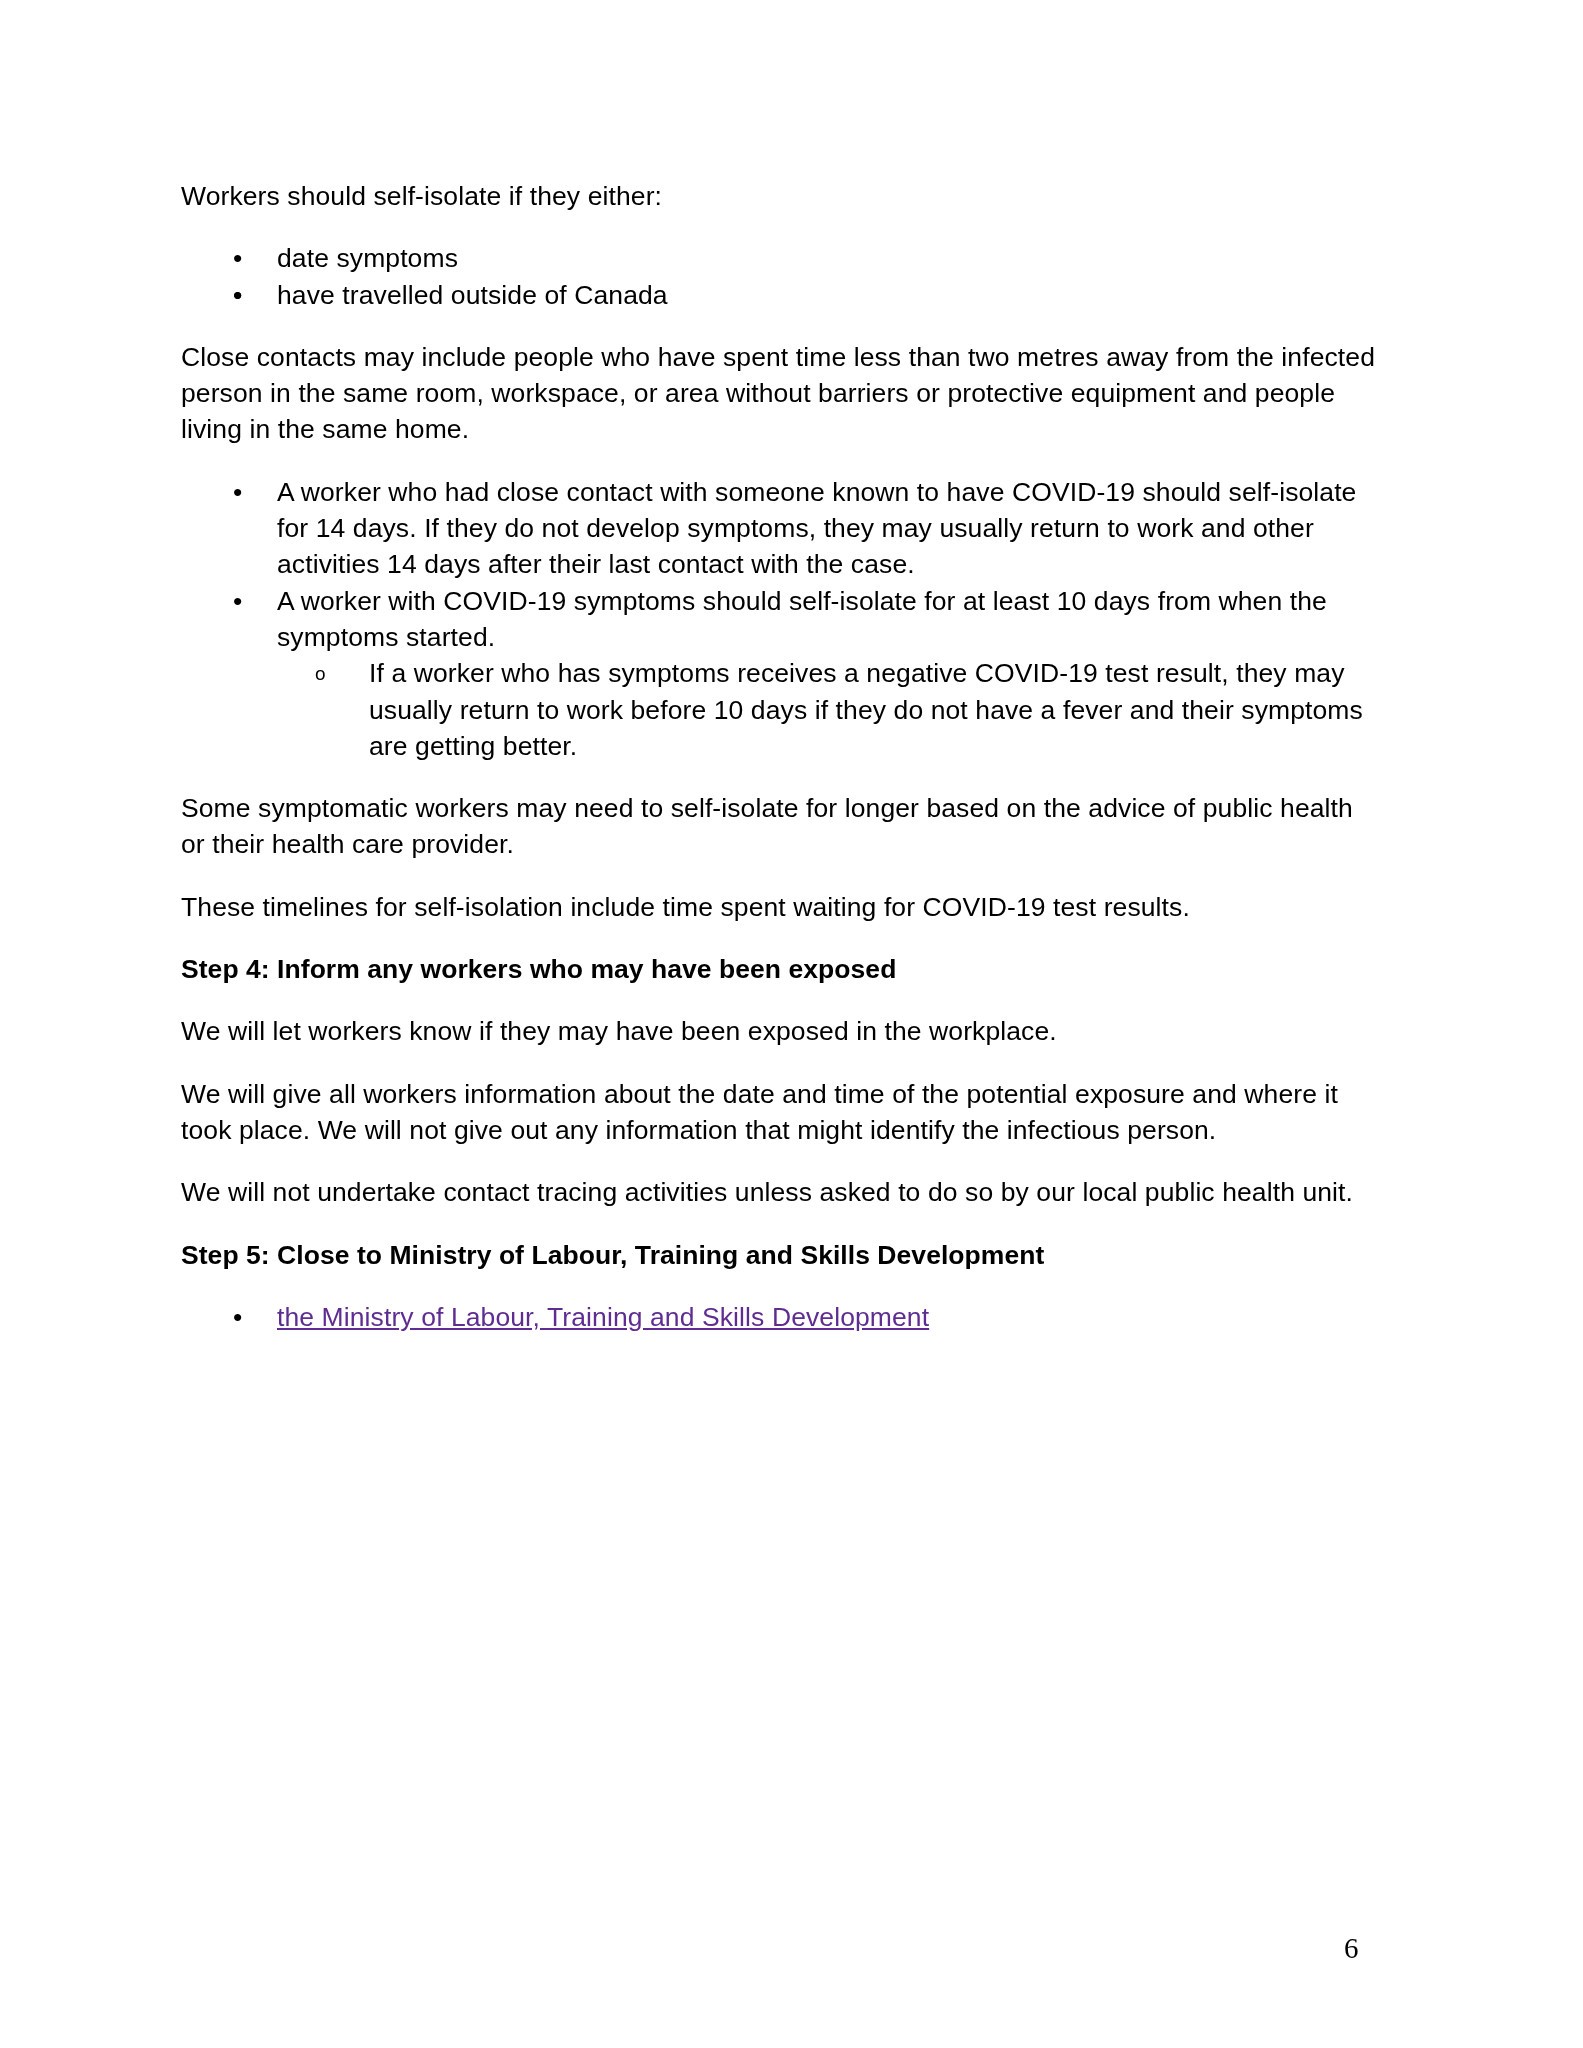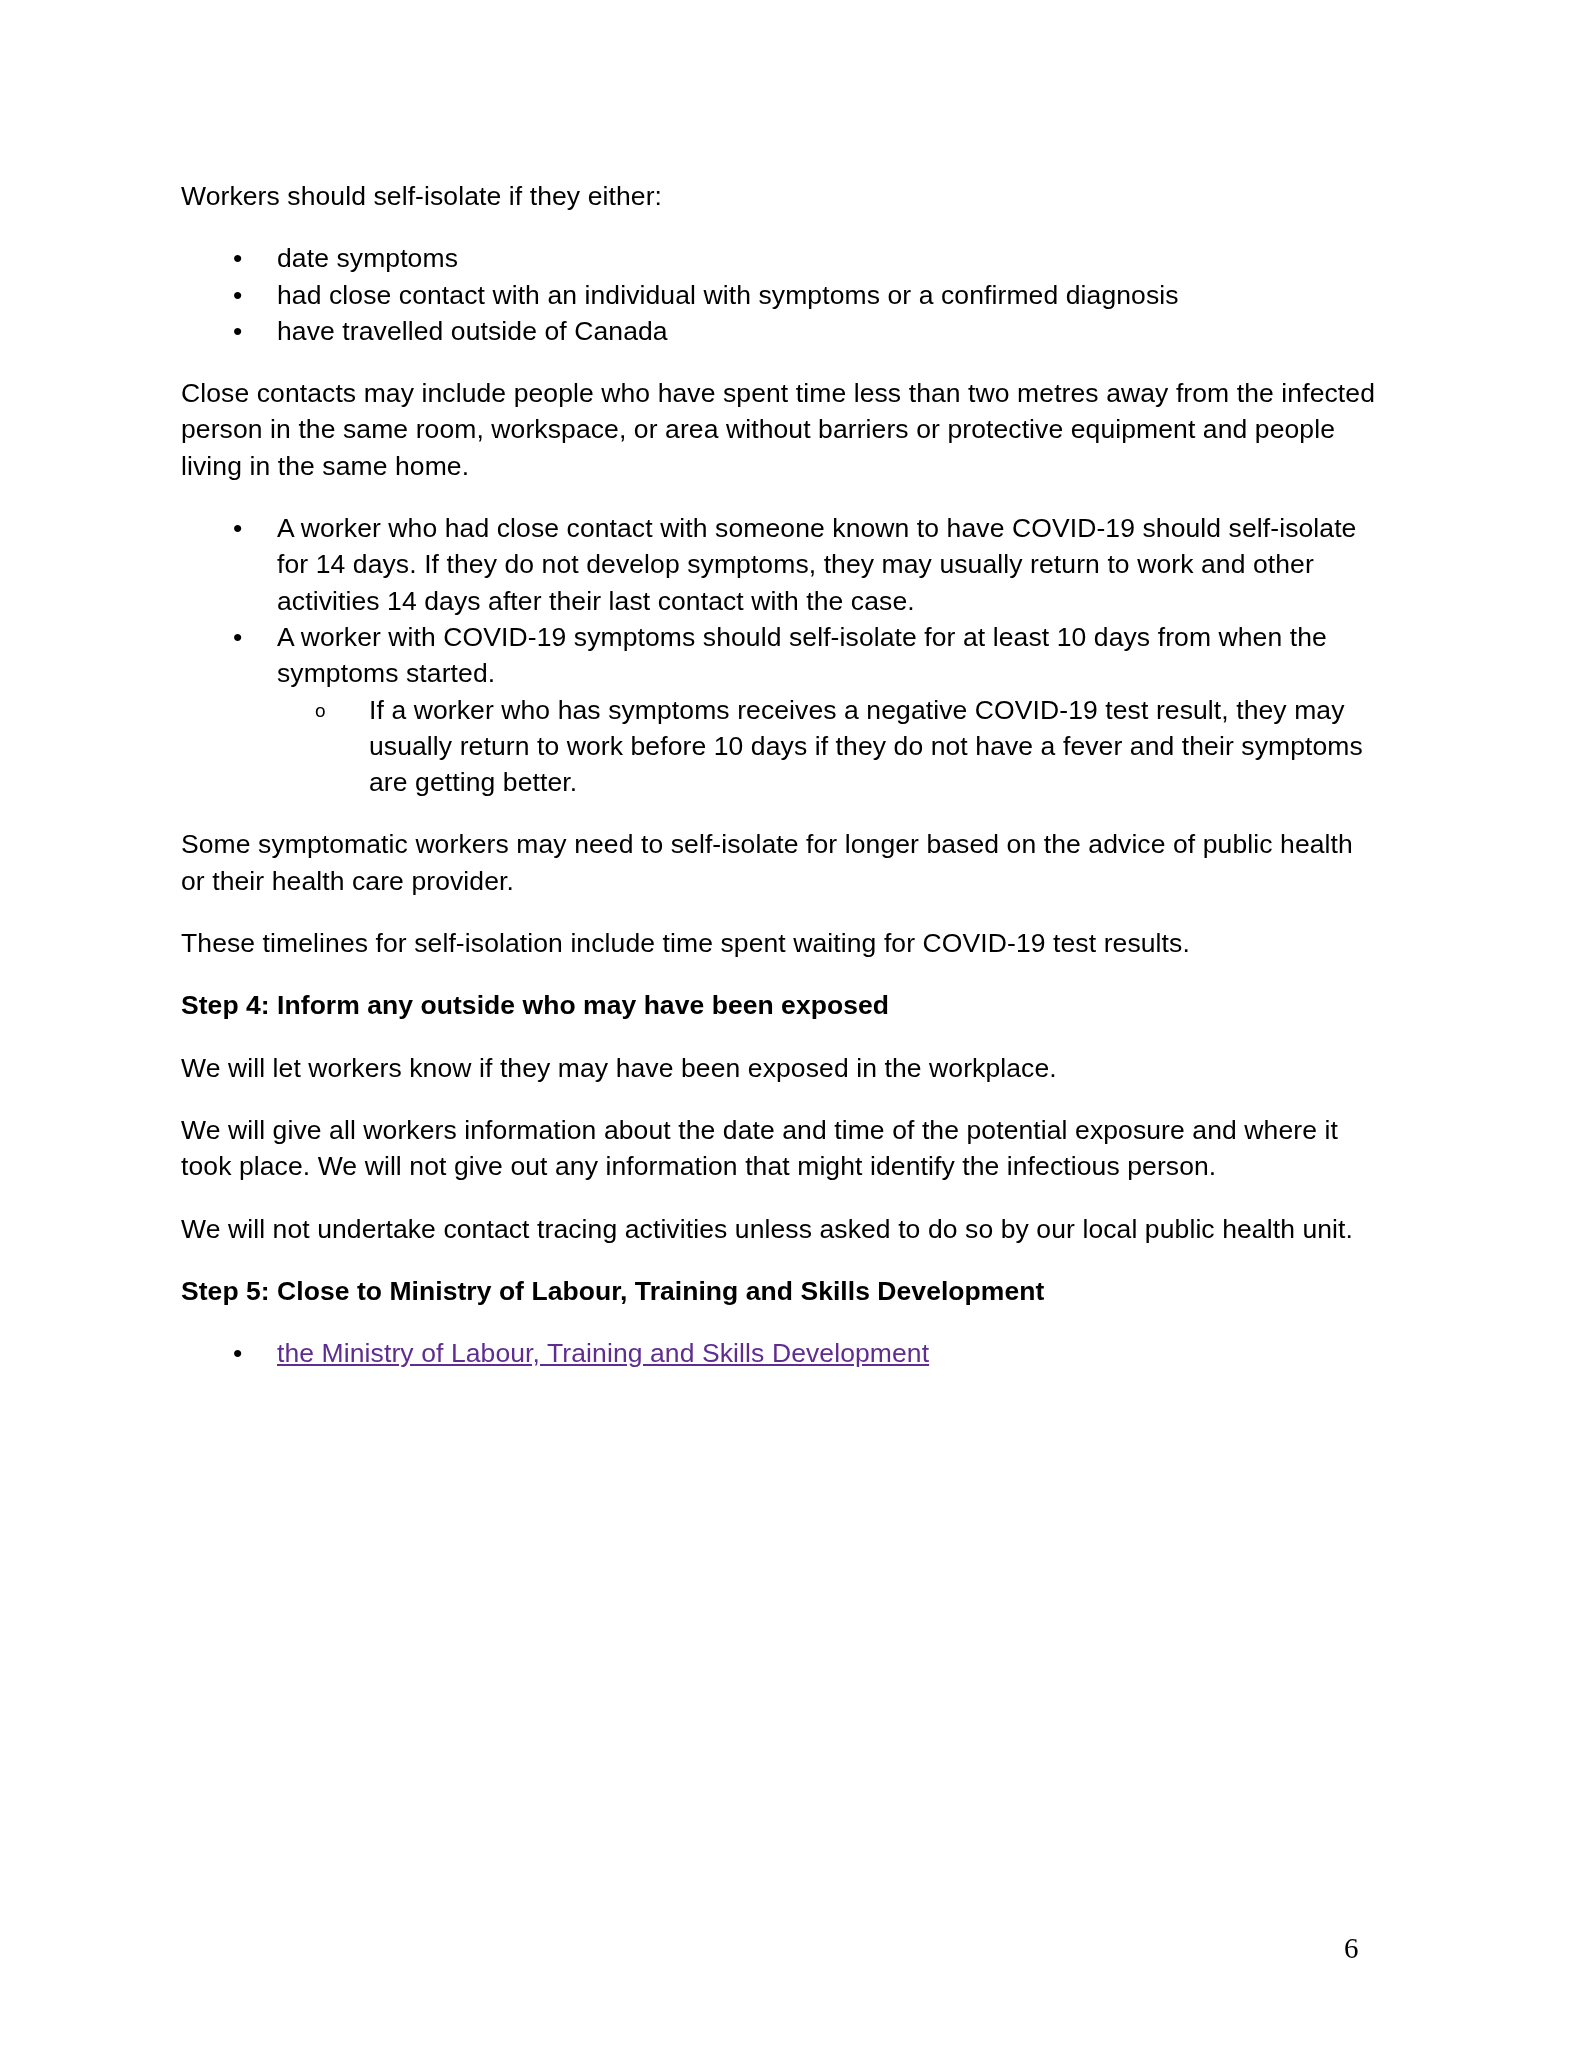--- a/index.html
+++ b/index.html
@@ -121,21 +121,20 @@
 
     <p class="para">Workers should self-isolate if they either:</p>
 
     <ul class="bullets">
       <li>
         <span class="bullet-mark">•</span>
         <span>date symptoms</span>
       </li>
       <li>
         <span class="bullet-mark">•</span>
-        <span>had close contact with an individual with symptoms or a confirmed diagnosis</span>
       </li>
       <li>
         <span class="bullet-mark">•</span>
         <span>have travelled outside of Canada</span>
       </li>
     </ul>
 
     <p class="para">Close contacts may include people who have spent time less than two metres away from the infected person in the same room, workspace, or area without barriers or protective equipment and people living in the same home.</p>
 
 
@@ -153,21 +152,21 @@
             <span>If a worker who has symptoms receives a negative COVID-19 test result, they may usually return to work before 10 days if they do not have a fever and their symptoms are getting better.</span>
           </li>
         </ul>
       </li>
     </ul>
 
     <p class="para">Some symptomatic workers may need to self-isolate for longer based on the advice of public health or their health care provider.</p>
 
     <p class="para">These timelines for self-isolation include time spent waiting for COVID-19 test results.</p>
 
-    <p class="heading">Step 4: Inform any outside who may have been exposed</p>
+    <p class="heading">Step 4: Inform any workers who may have been exposed</p>
 
     <p class="para">We will let workers know if they may have been exposed in the workplace.</p>
 
     <p class="para">We will give all workers information about the date and time of the potential exposure and where it took place. We will not give out any information that might identify the infectious person.</p>
 
     <p class="para">We will not undertake contact tracing activities unless asked to do so by our local public health unit.</p>
 
     <p class="heading">Step 5: Close to Ministry of Labour, Training and Skills Development</p>
 
 

